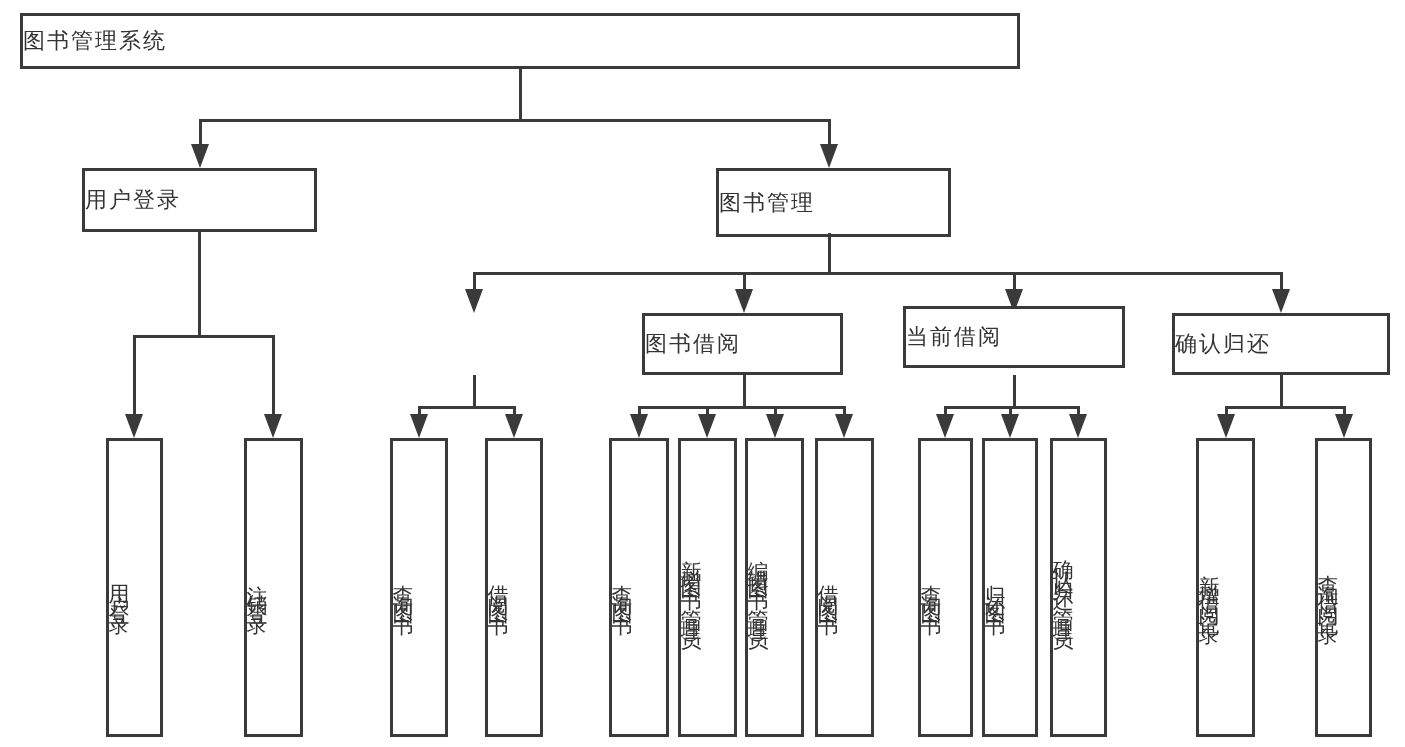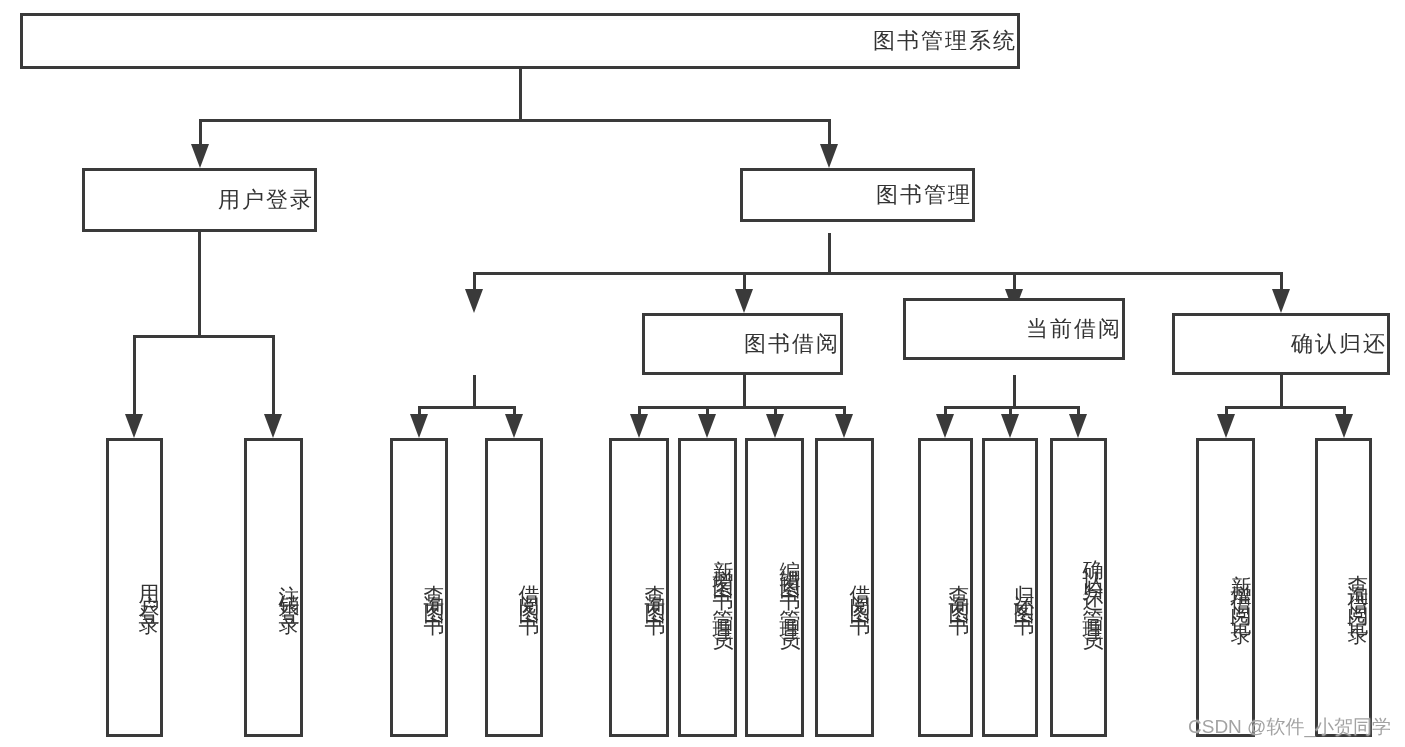--- a/index.html
+++ b/index.html
@@ -8,21 +8,21 @@
     --wm:#a3a3a3;
     --bg:#ffffff;
   }
   html,body{margin:0;padding:0;background:#fff;}
   .canvas{
     position:relative;width:1405px;height:747px;background:var(--bg);
     font-family:"Liberation Sans",sans-serif;color:var(--text);overflow:hidden;
   }
   .box{
     position:absolute;box-sizing:border-box;border:3px solid var(--line);
-    background:#fff;display:flex;align-items:center;justify-content:flex-end;
+    background:#fff;display:flex;align-items:center;justify-content:flex-start;
   }
   .hbox span{font-size:22px;letter-spacing:2px;white-space:nowrap;}
   .vbox span{
     writing-mode:vertical-rl;text-orientation:mixed;
     font-size:21px;letter-spacing:10px;line-height:1;
   }
   .vline{position:absolute;width:3px;background:var(--line);}
   .hline{position:absolute;height:3px;background:var(--line);}
   .tri{
     position:absolute;width:0;height:0;
@@ -46,21 +46,21 @@
   <div class="vline" style="left:519px;top:69px;height:51px"></div>
   <div class="hline" style="left:199px;top:119px;width:632px"></div>
   <div class="vline" style="left:199px;top:119px;height:30px"></div>
   <div class="tri" style="left:191px;top:144px"></div>
   <div class="vline" style="left:828px;top:119px;height:30px"></div>
   <div class="tri" style="left:820px;top:144px"></div>
 
   <div class="box hbox" style="left:82px;top:168px;width:235px;height:64px">
     <span>用户登录</span>
   </div>
-  <div class="box hbox" style="left:740px;top:168px;width:235px;height:54px">
+  <div class="box hbox" style="left:716px;top:168px;width:235px;height:69px">
     <span>图书管理</span>
   </div>
 
   <div class="vline" style="left:198px;top:232px;height:103px"></div>
   <div class="hline" style="left:133px;top:335px;width:142px"></div>
   <div class="vline" style="left:133px;top:335px;height:80px"></div>
   <div class="tri" style="left:125px;top:414px"></div>
   <div class="vline" style="left:272px;top:335px;height:80px"></div>
   <div class="tri" style="left:264px;top:414px"></div>
 
@@ -71,21 +71,21 @@
   <div class="vline" style="left:743px;top:272px;height:20px"></div>
   <div class="tri" style="left:735px;top:289px"></div>
   <div class="vline" style="left:1013px;top:272px;height:20px"></div>
   <div class="tri" style="left:1005px;top:289px"></div>
   <div class="vline" style="left:1280px;top:272px;height:20px"></div>
   <div class="tri" style="left:1272px;top:289px"></div>
 
   <div class="box hbox" style="left:642px;top:313px;width:201px;height:62px">
     <span>图书借阅</span>
   </div>
-  <div class="box hbox" style="left:903px;top:298px;width:222px;height:62px">
+  <div class="box hbox" style="left:903px;top:306px;width:222px;height:62px">
     <span>当前借阅</span>
   </div>
   <div class="box hbox" style="left:1172px;top:313px;width:218px;height:62px">
     <span>确认归还</span>
   </div>
 
   <div class="vline" style="left:473px;top:375px;height:33px"></div>
   <div class="hline" style="left:418px;top:406px;width:98px"></div>
   <div class="vline" style="left:418px;top:406px;height:12px"></div>
   <div class="tri" style="left:410px;top:414px"></div>
@@ -152,15 +152,14 @@
   <div class="box vbox" style="left:1050px;top:438px;width:57px;height:299px">
     <span>确认归还（管理员）</span>
   </div>
   <div class="box vbox" style="left:1196px;top:438px;width:59px;height:299px">
     <span>新增借阅记录</span>
   </div>
   <div class="box vbox" style="left:1315px;top:438px;width:57px;height:299px">
     <span>查询借阅记录</span>
   </div>
 
-  <div class="watermark" style="left:1188px;top:714px">CSDN @软件_小贺同学</div>
 
 </div>
 
 </body></html>

